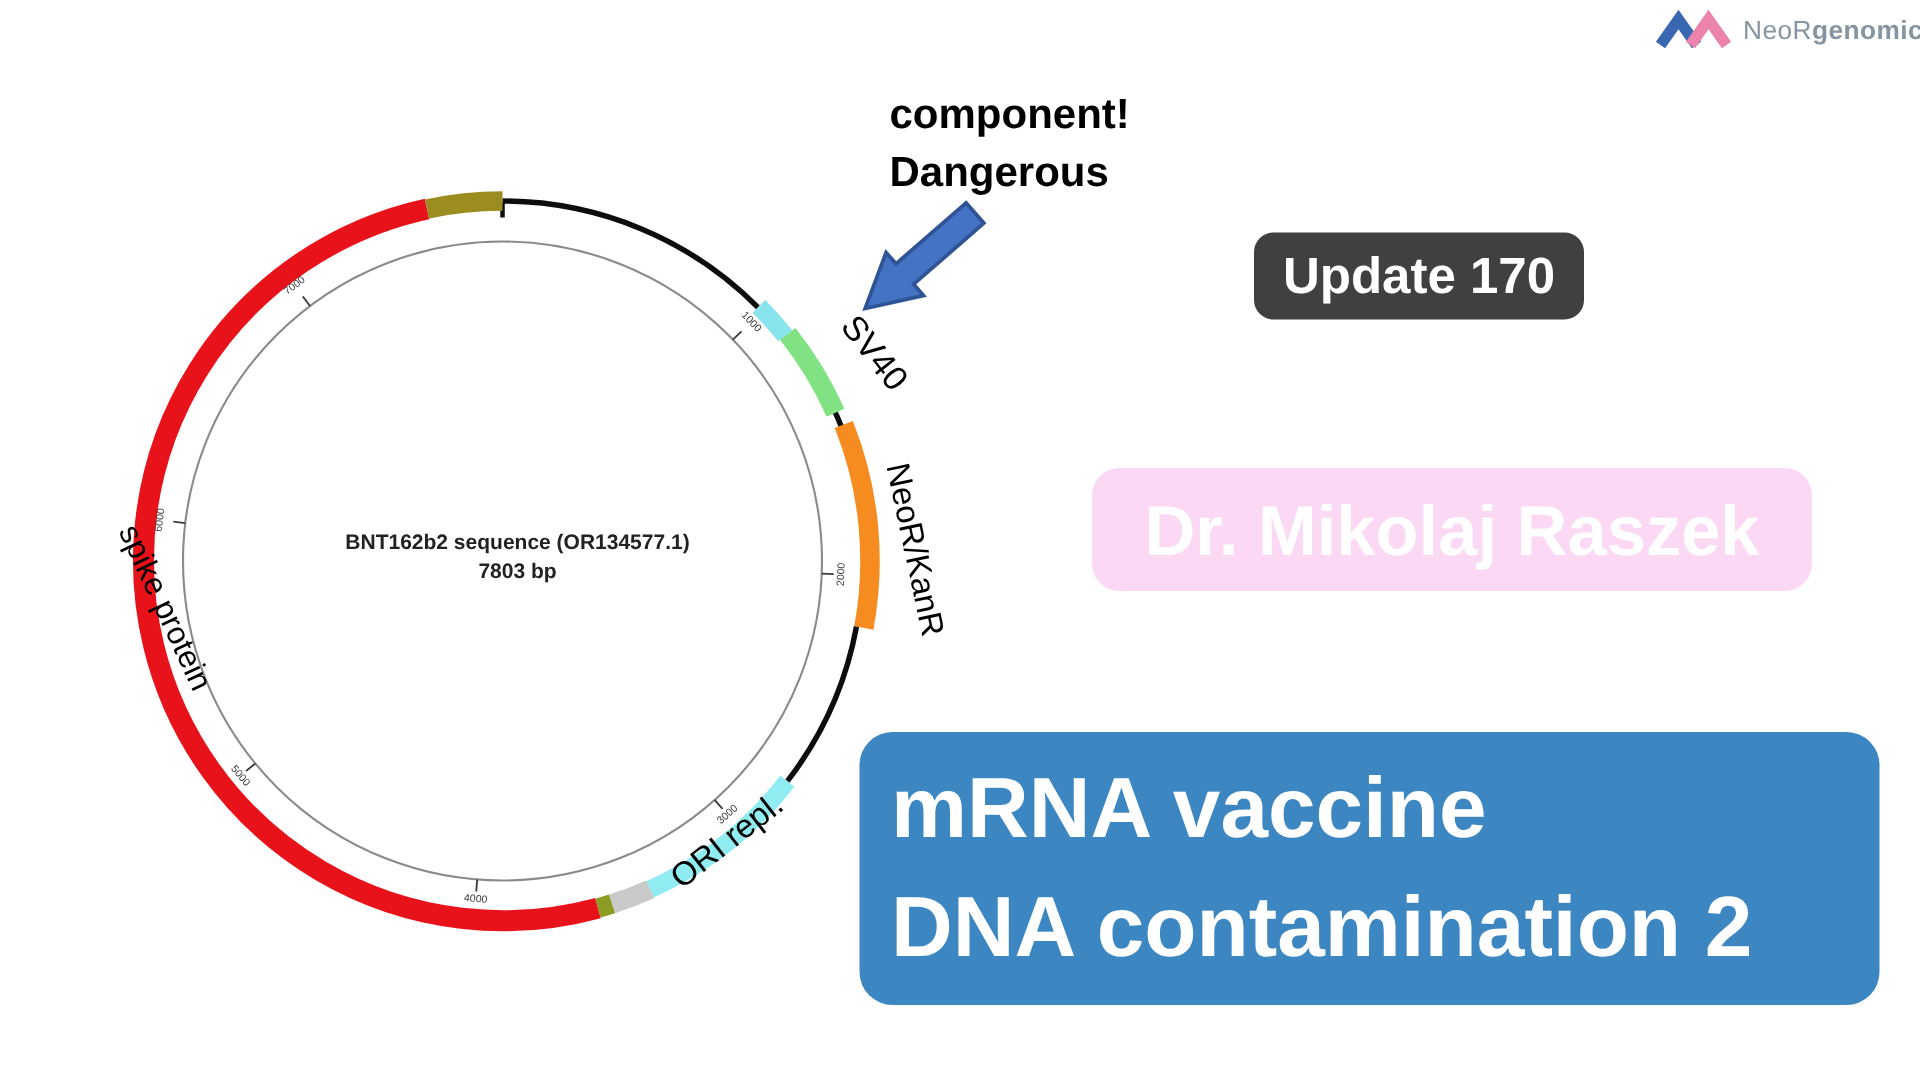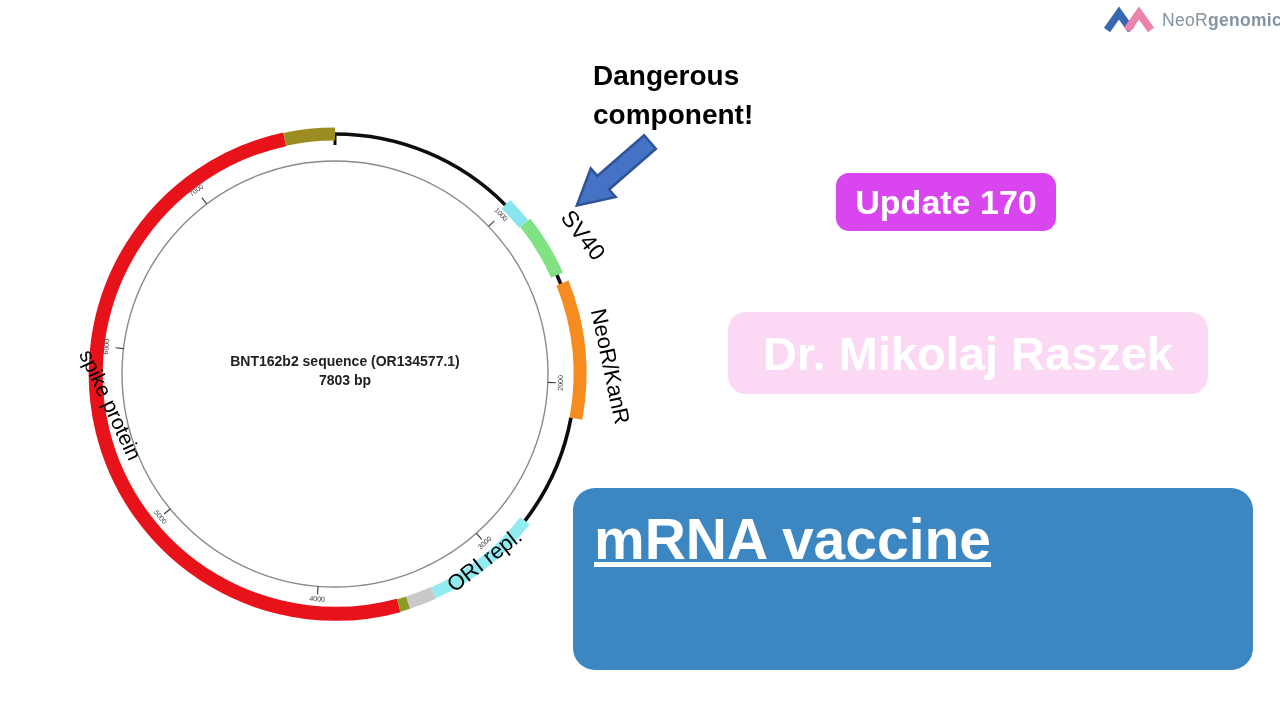--- a/index.html
+++ b/index.html
@@ -16,21 +16,21 @@
 
   .danger{left:593px;top:57px;font-size:28px;font-weight:bold;color:#000;line-height:1.38;}
 
   .badge{display:flex;align-items:center;justify-content:center;font-weight:bold;color:#fff;}
   .update-badge{left:836px;top:155px;width:220px;height:58px;border-radius:13px;font-size:34px;}
   .author-badge{left:706px;top:312px;width:480px;height:82px;border-radius:18px;font-size:47px;margin-left:22px;}
 
   .title-box{
     left:573px;top:488px;width:680px;height:182px;border-radius:22px;
     color:#fff;font-weight:bold;font-size:57px;line-height:1.38;
-    padding:12px 0 0 21px;box-sizing:border-box;text-decoration:underline;
+    padding:12px 0 0 21px;box-sizing:border-box;
   }
 </style>
 </head>
 <body>
 
 <div class="canvas">
 
   <svg class="abs" style="left:0;top:0" width="1280" height="720">
     <g id="plasmid-layer">
         <circle cx="335" cy="374" r="213" fill="none" stroke="#8a8a8a" stroke-width="1.4"></circle>
@@ -74,25 +74,26 @@
 
   <div class="abs logo">
     <svg width="52" height="28">
       <polyline id="logo-peak-blue" points="4,24 16,7 28,24" fill="none" stroke-width="7.5" stroke="#3a67b2"></polyline>
       <polyline id="logo-peak-pink" points="24,24 36,7 48,24" fill="none" stroke-width="7.5" stroke="#ec83ad"></polyline>
     </svg>
     <span class="brand" id="logo-brand" style="color: rgb(132, 148, 160);"><span>NeoR</span><span class="bold">genomics</span></span>
   </div>
 
   <div class="abs danger">
+    <div>component!</div>
     <div>Dangerous</div>
-    <div>component!</div>
   </div>
 
-  <div class="abs badge update-badge" id="update-badge" style="background: #d946ef; color: rgb(255, 255, 255); margin-top: 18px;">Update 170</div>
+  <div class="abs badge update-badge" id="update-badge" style="background: #404040; color: rgb(255, 255, 255);">Update 170</div>
 
   <div class="abs badge author-badge" id="author-badge" style="background: rgb(251, 217, 244); color: rgb(255, 255, 255);">Dr. Mikolaj Raszek</div>
 
   <div class="abs title-box" id="title-box" style="background: rgb(60, 134, 193); color: rgb(255, 255, 255);">
     <div>mRNA vaccine</div>
+    <div>DNA contamination 2</div>
   </div>
 
 </div>
 
 </body></html>

